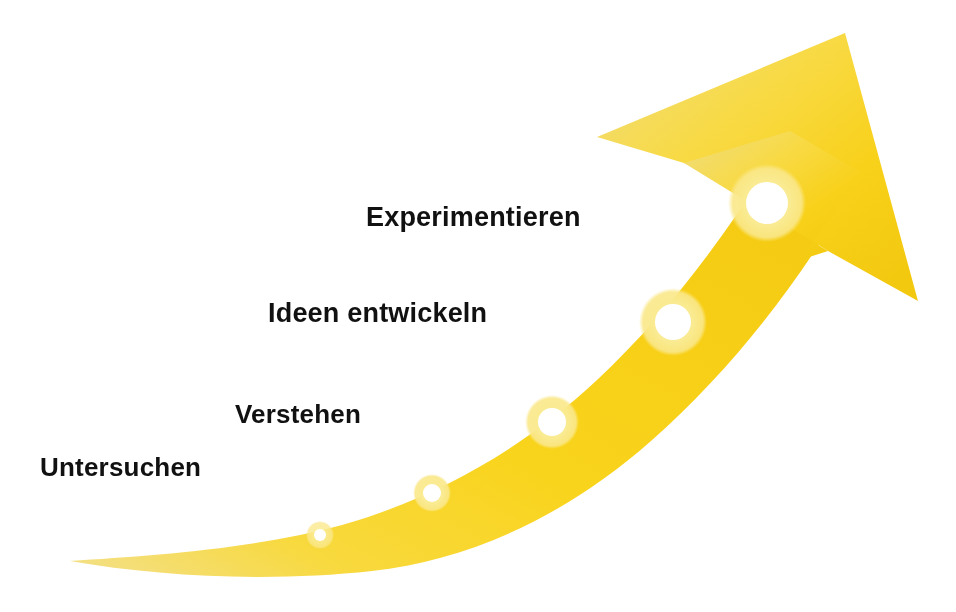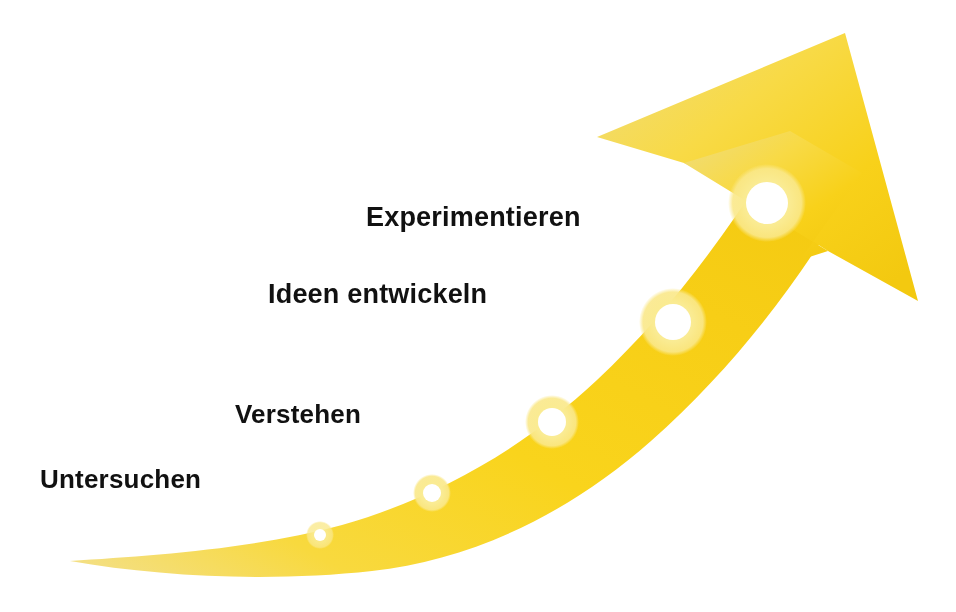--- a/index.html
+++ b/index.html
@@ -31,31 +31,30 @@
     font-weight: bold;
     color: #111111;
     white-space: nowrap;
     letter-spacing: 0.2px;
     text-align: center;
   }
   #label-untersuchen {
     left: 40px;
     top: 452px;
     font-size: 26px;
-    margin-top: 12px;
   }
   #label-verstehen {
     left: 235px;
     top: 393px;
     font-size: 26px;
     margin-top: 6px;
   }
   #label-ideen {
     left: 268px;
-    top: 279px;
+    top: 298px;
     font-size: 27px;
   }
   #label-experimentieren {
     left: 366px;
     top: 202px;
     font-size: 27px;
   }
 </style>
 </head>
 <body>

